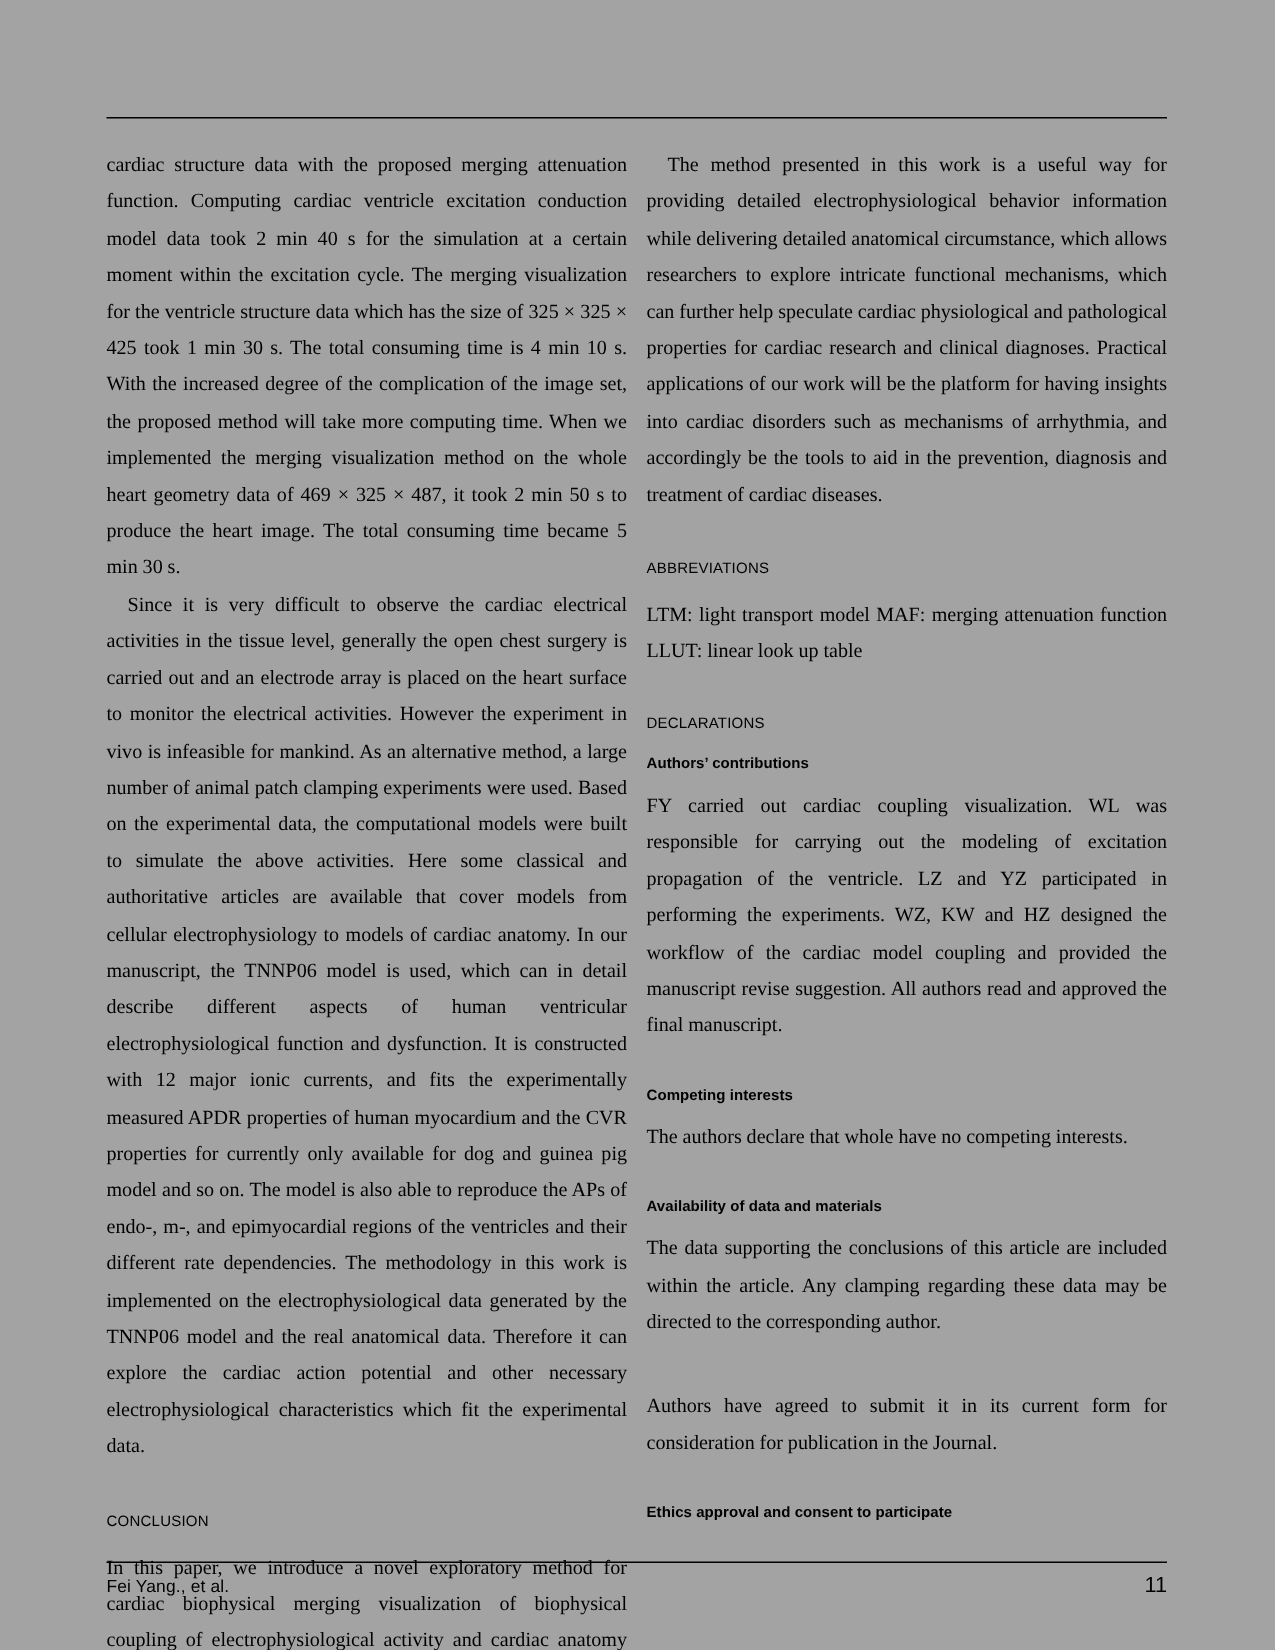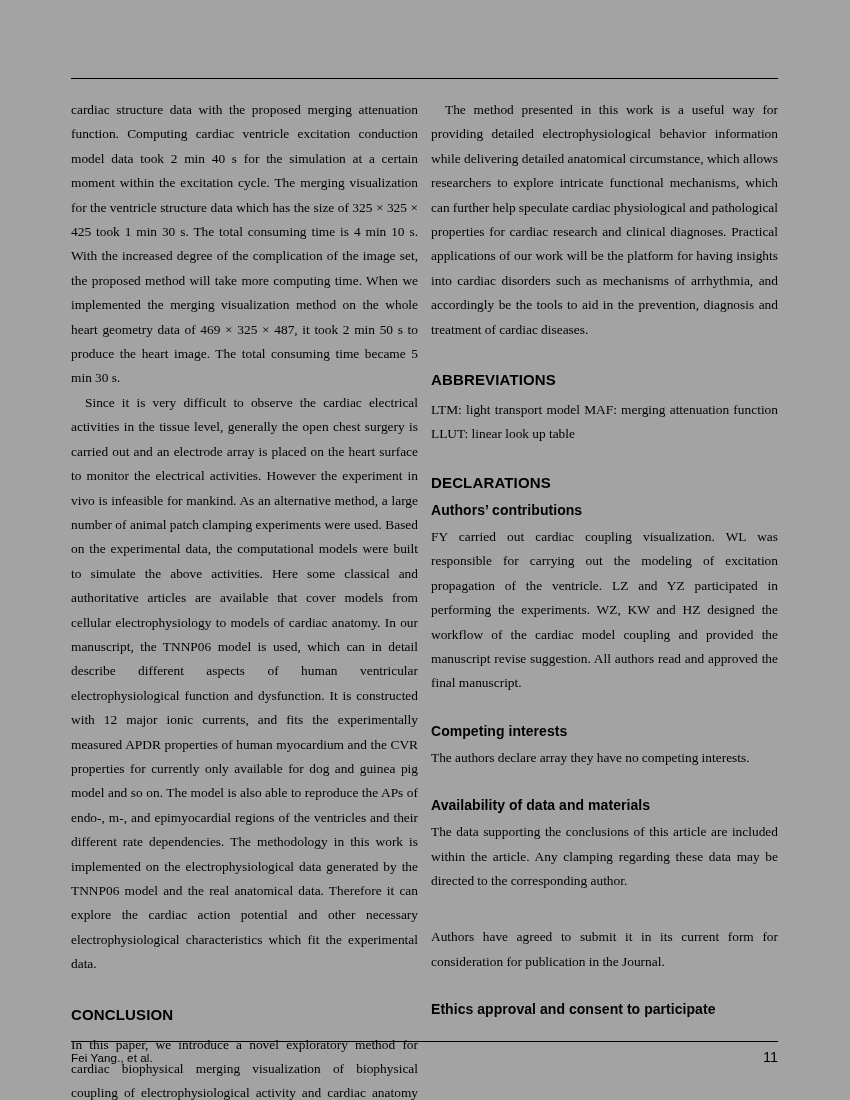--- a/index.html
+++ b/index.html
@@ -54,30 +54,30 @@
     text-justify: inter-word;
     -webkit-hyphens: none;
     hyphens: none;
     word-spacing: -0.1px;
   }
   p.body.indent { text-indent: 14px; }
 
   h2.sec {
     margin: 0;
     font-family: "Liberation Sans", "DejaVu Sans", sans-serif;
-    font-weight: bold;
-    font-size: 15px;
+    font-weight: normal;
+    font-size: 10px;
     line-height: 20px;
     letter-spacing: 0.15px;
   }
   h3.subsec {
     margin: 0;
     font-family: "Liberation Sans", "DejaVu Sans", sans-serif;
     font-weight: bold;
-    font-size: 14px;
+    font-size: 10px;
     line-height: 18px;
     letter-spacing: 0.05px;
   }
   .gap-before-sec-lg  { height: 28px; }
   .gap-before-sec-md  { height: 26px; }
   .gap-after-sec      { height: 8px; }
   .gap-after-subsec   { height: 6px; }
 
   
   .footer {
@@ -145,21 +145,21 @@
     <div class="gap-after-subsec"></div>
 
     <p class="body">FY carried out cardiac coupling visualization. WL was responsible for carrying out the modeling of excitation propagation of the ventricle. LZ and YZ participated in performing the experiments. WZ, KW and HZ designed the workflow of the cardiac model coupling and provided the manuscript revise suggestion. All authors read and approved the final manuscript.</p>
 
     <div class="gap-before-sec-md"></div>
 
     <h3 class="subsec">Competing interests</h3>
 
     <div class="gap-after-subsec"></div>
 
-    <p class="body">The authors declare array they have no competing interests.</p>
+    <p class="body">The authors declare that whole have no competing interests.</p>
 
     <div class="gap-before-sec-md"></div>
 
     <h3 class="subsec">Availability of data and materials</h3>
 
     <div class="gap-after-subsec"></div>
 
     <p class="body">The data supporting the conclusions of this article are included within the article. Any clamping regarding these data may be directed to the corresponding author.</p>
 
     <div class="gap-before-sec-md"></div>

